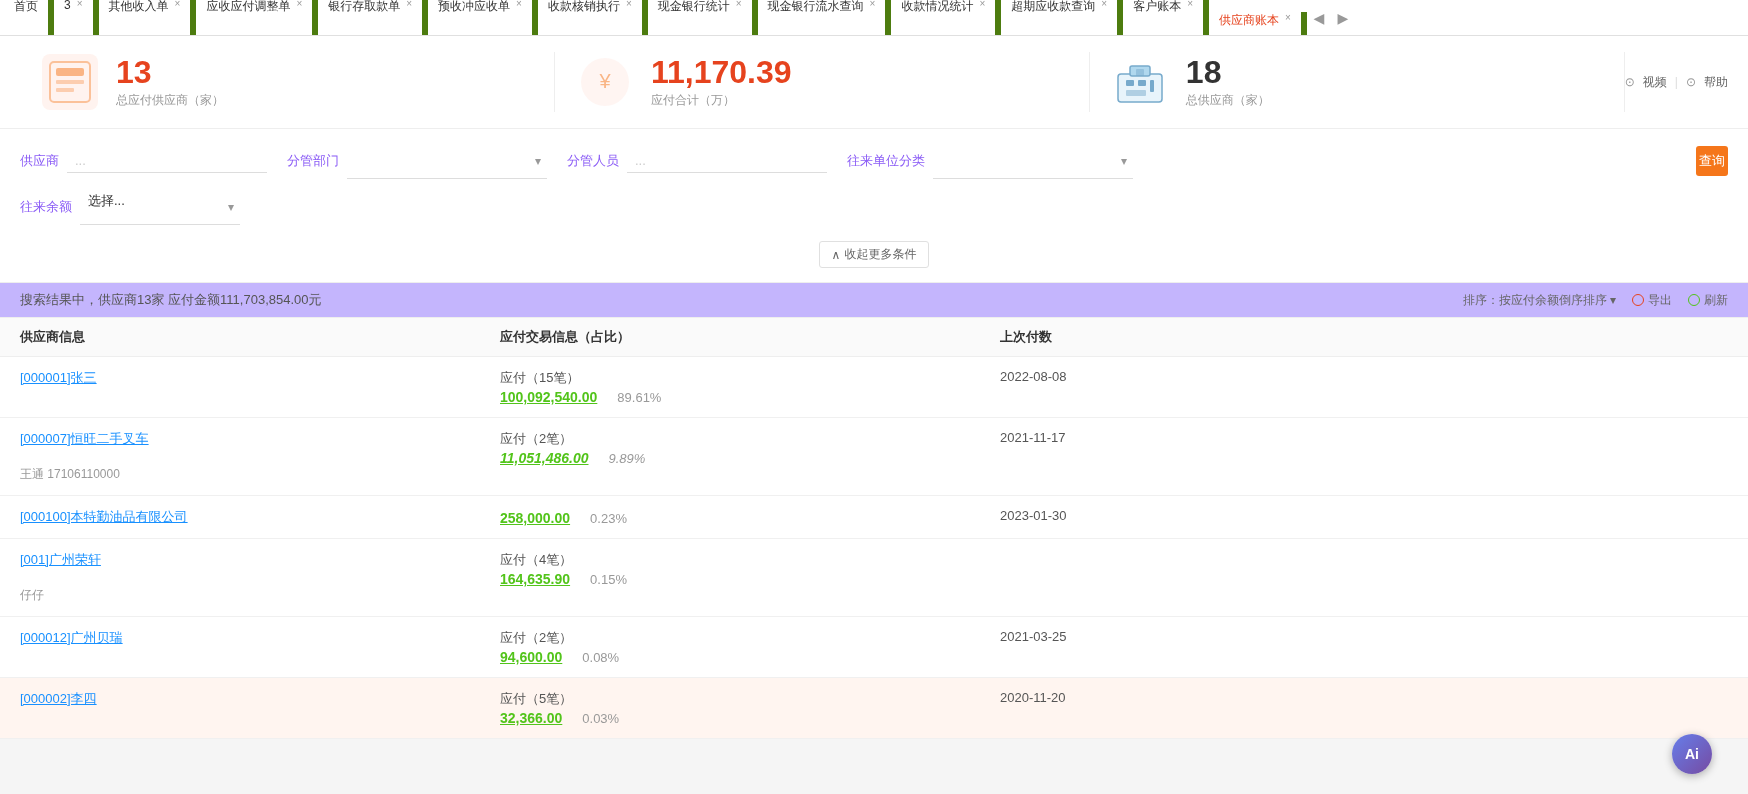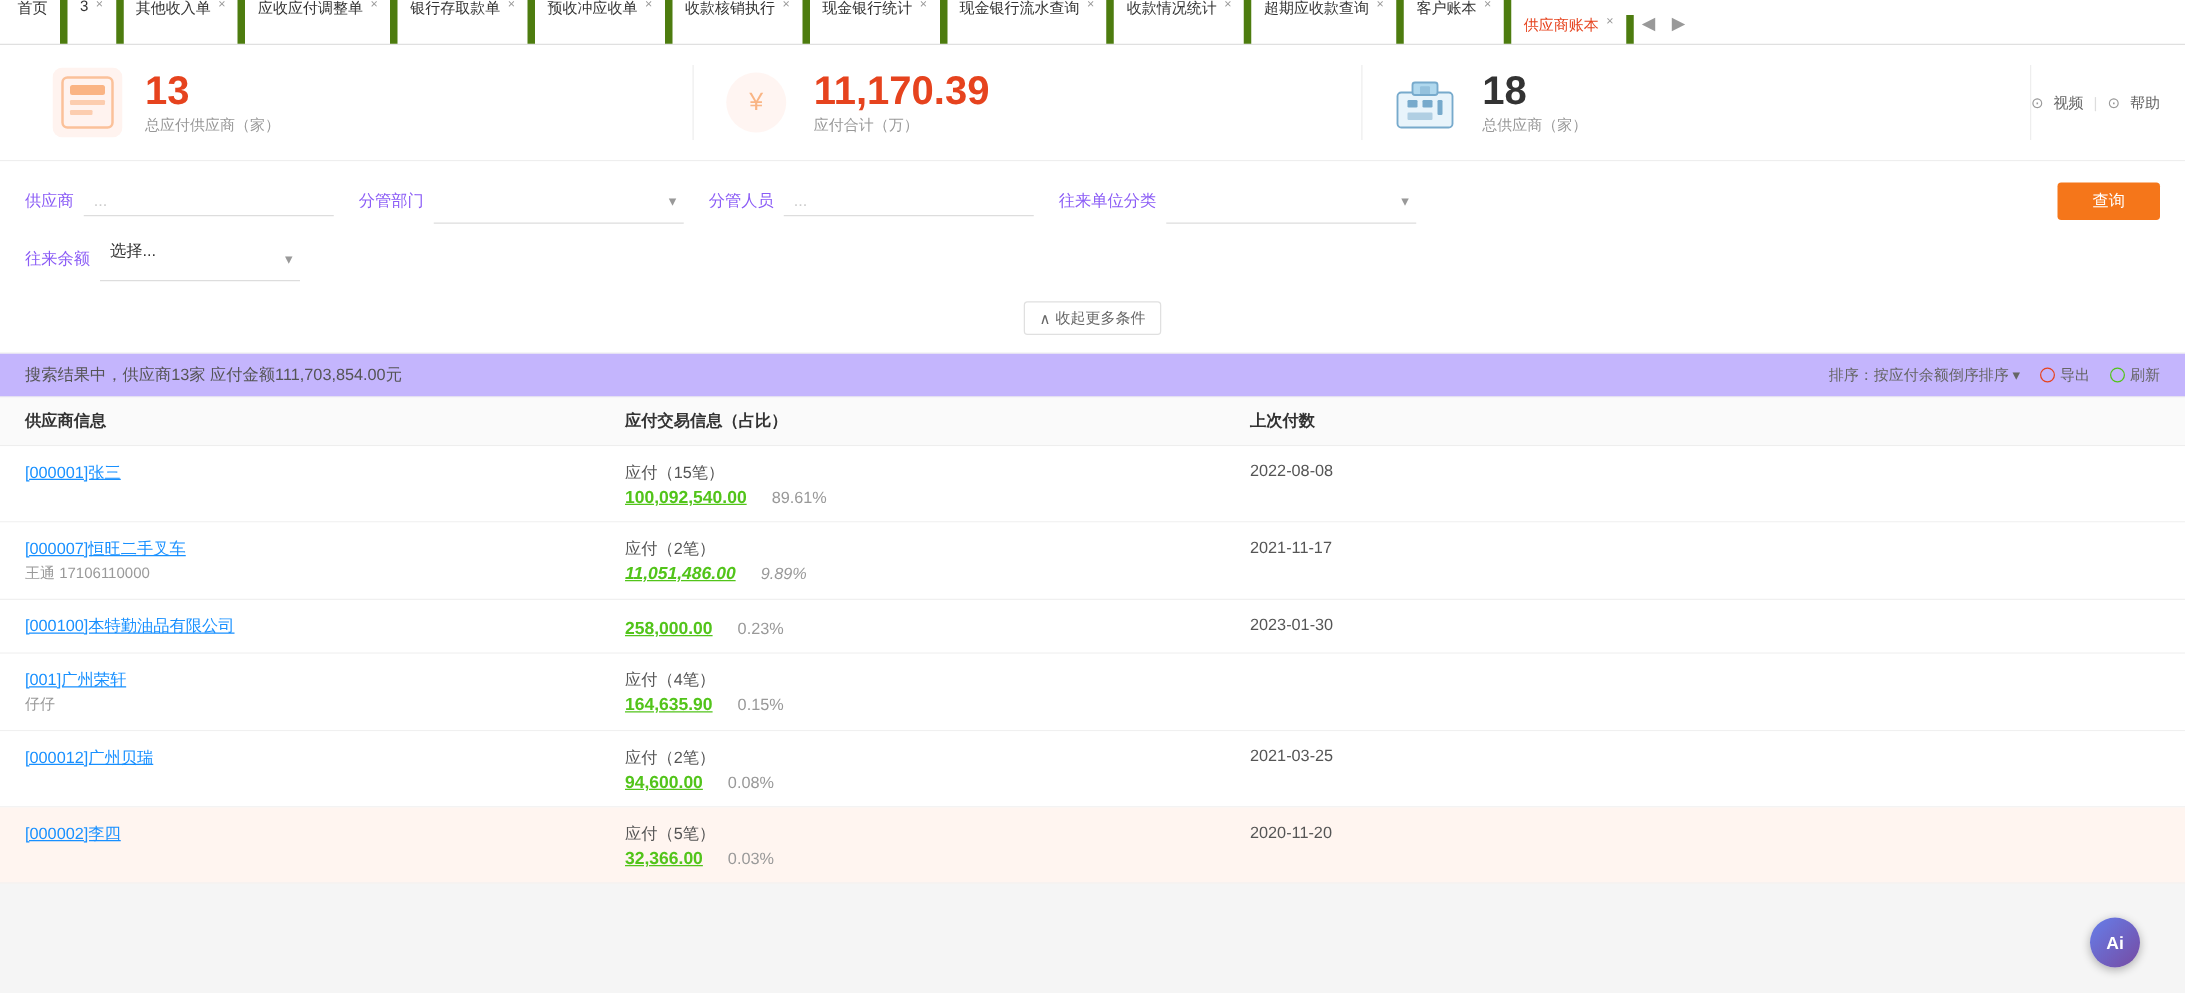--- a/index.html
+++ b/index.html
@@ -50,21 +50,21 @@
       border: none; border-bottom: 1px solid #ddd; padding: 4px 24px 16px 8px;
       font-size: 13px; width: 200px; outline: none; color: #333; background: transparent;
       appearance: none; cursor: pointer; position: relative;
     }
     .select-wrapper { position: relative; display: inline-block; }
     .select-wrapper::after {
       content: '▾'; position: absolute; right: 6px; top: 50%; transform: translateY(-50%);
       color: #999; pointer-events: none; font-size: 12px;
     }
     .btn-query {
-      background: #f5761a; color: #fff; border: none; padding: 6px 28px;
+      background: #f5761a; color: #fff; border: none; padding: 6px 3px;
       border-radius: 3px; cursor: pointer; font-size: 13px; margin-left: auto;
     }
     .collapse-btn {
       display: flex; align-items: center; justify-content: center;
       color: #666; font-size: 12px; cursor: pointer; gap: 4px;
       padding: 4px 12px; border: 1px solid #e0e0e0; border-radius: 3px;
       background: #fff; margin: 6px auto 0; width: fit-content;
     }
 
     
@@ -88,21 +88,21 @@
     .col-transaction { flex: 0 0 500px; }
     .col-last-payment { flex: 1; }
 
     .table-row {
       display: flex; padding: 12px 20px; border-bottom: 1px solid #f0f0f0;
       align-items: flex-start; background: #fff;
     }
     .table-row.highlighted { background: #fff5f0; }
 
     .supplier-name { color: #1890ff; text-decoration: underline; cursor: pointer; font-size: 13px; }
-    .supplier-sub { color: #999; font-size: 12px; margin-top: 2px; }
+    .supplier-sub { color: #999; font-size: 12px; margin-top: 18px; }
     .trans-label { color: #555; font-size: 13px; }
     .trans-amount { color: #52c41a; font-size: 14px; font-weight: bold; margin-top: 2px; text-decoration: underline; cursor: pointer; }
     .trans-percent { color: #999; font-size: 13px; margin-left: 20px; }
 
     .last-payment { color: #555; font-size: 13px; }
 
     
     ::-webkit-scrollbar { width: 6px; height: 6px; }
     ::-webkit-scrollbar-track { background: #f1f1f1; }
     ::-webkit-scrollbar-thumb { background: #ccc; border-radius: 3px; }

